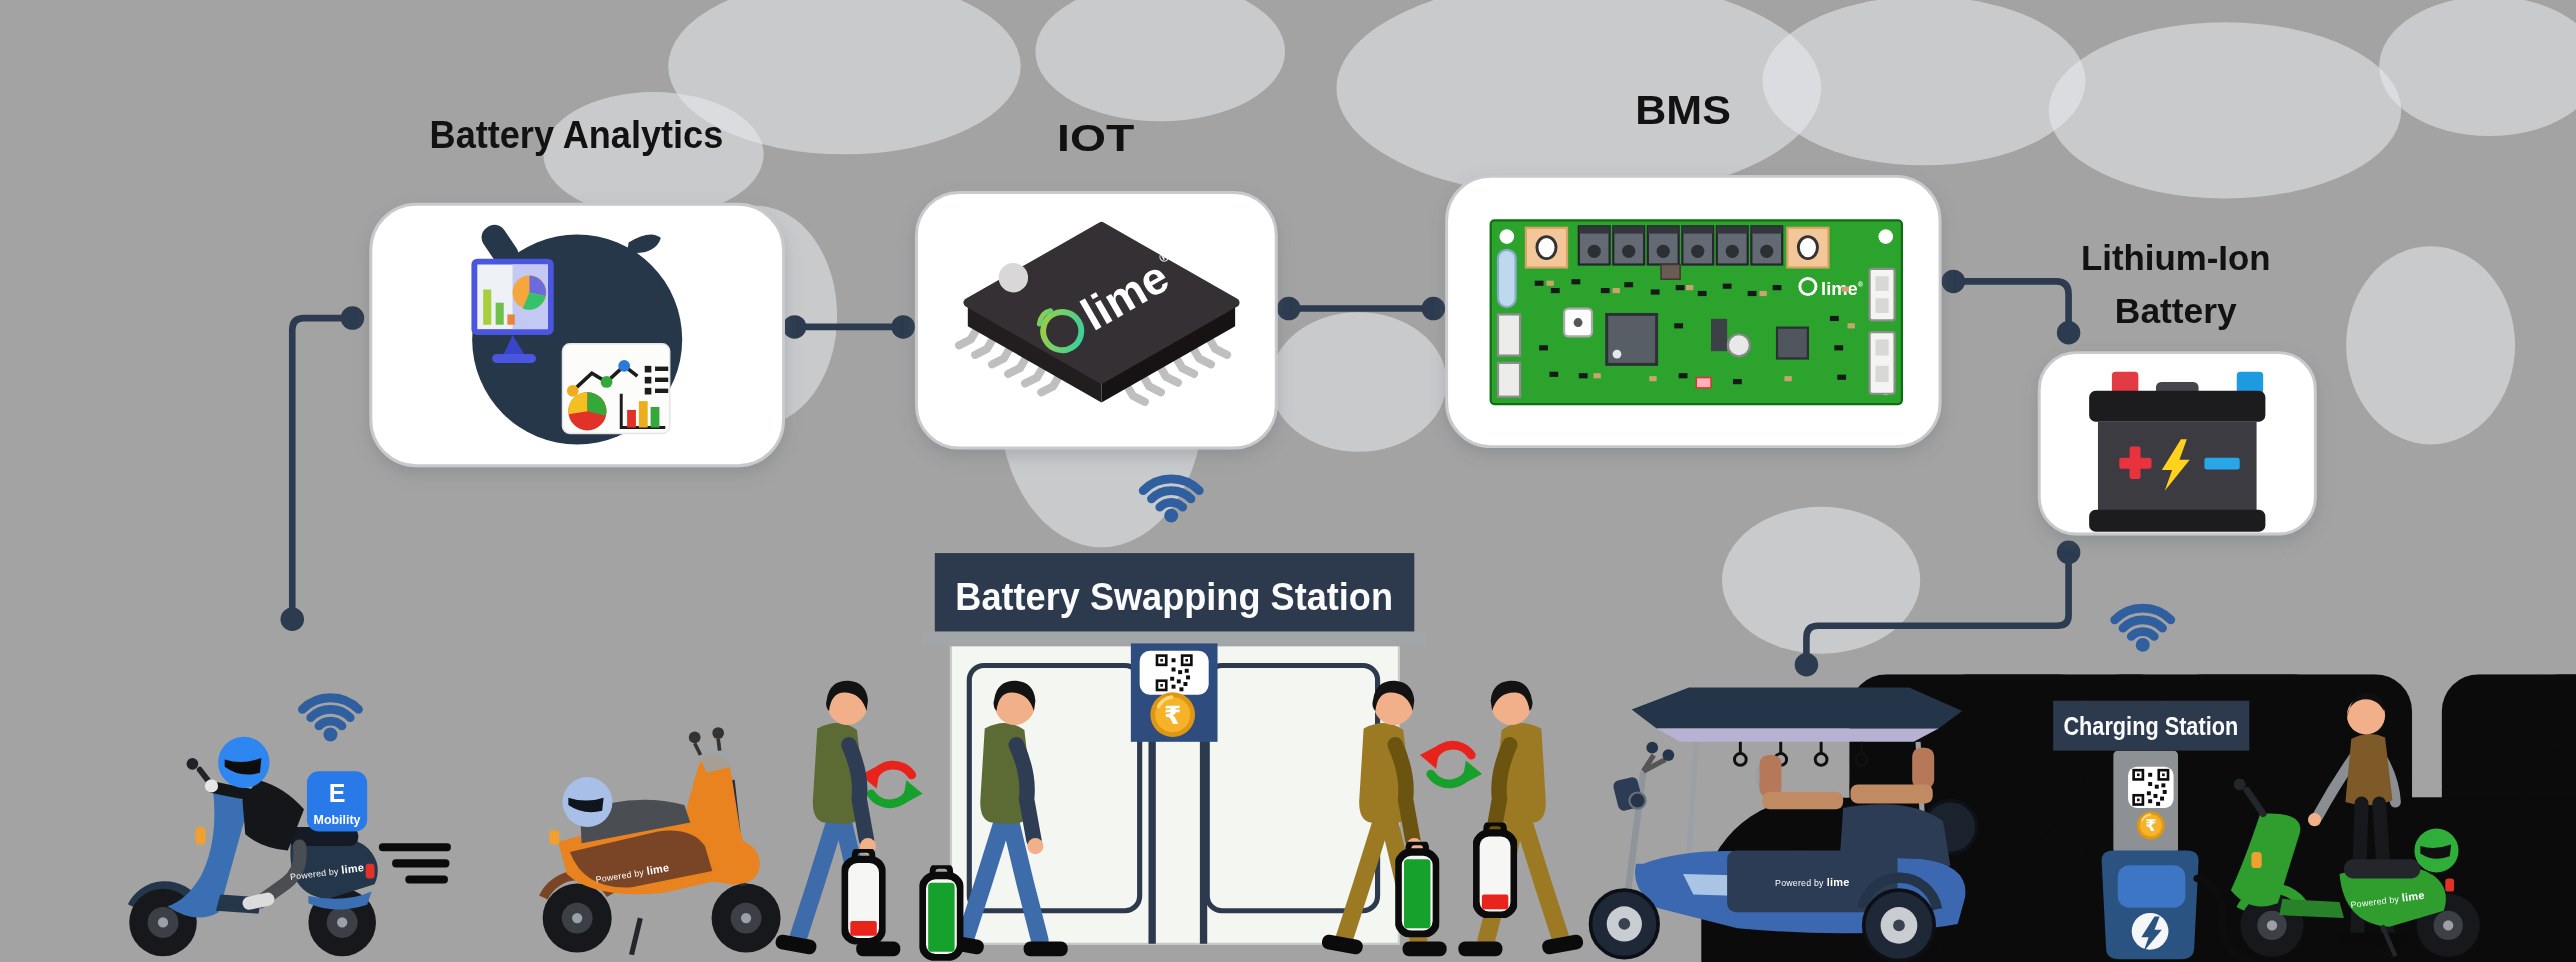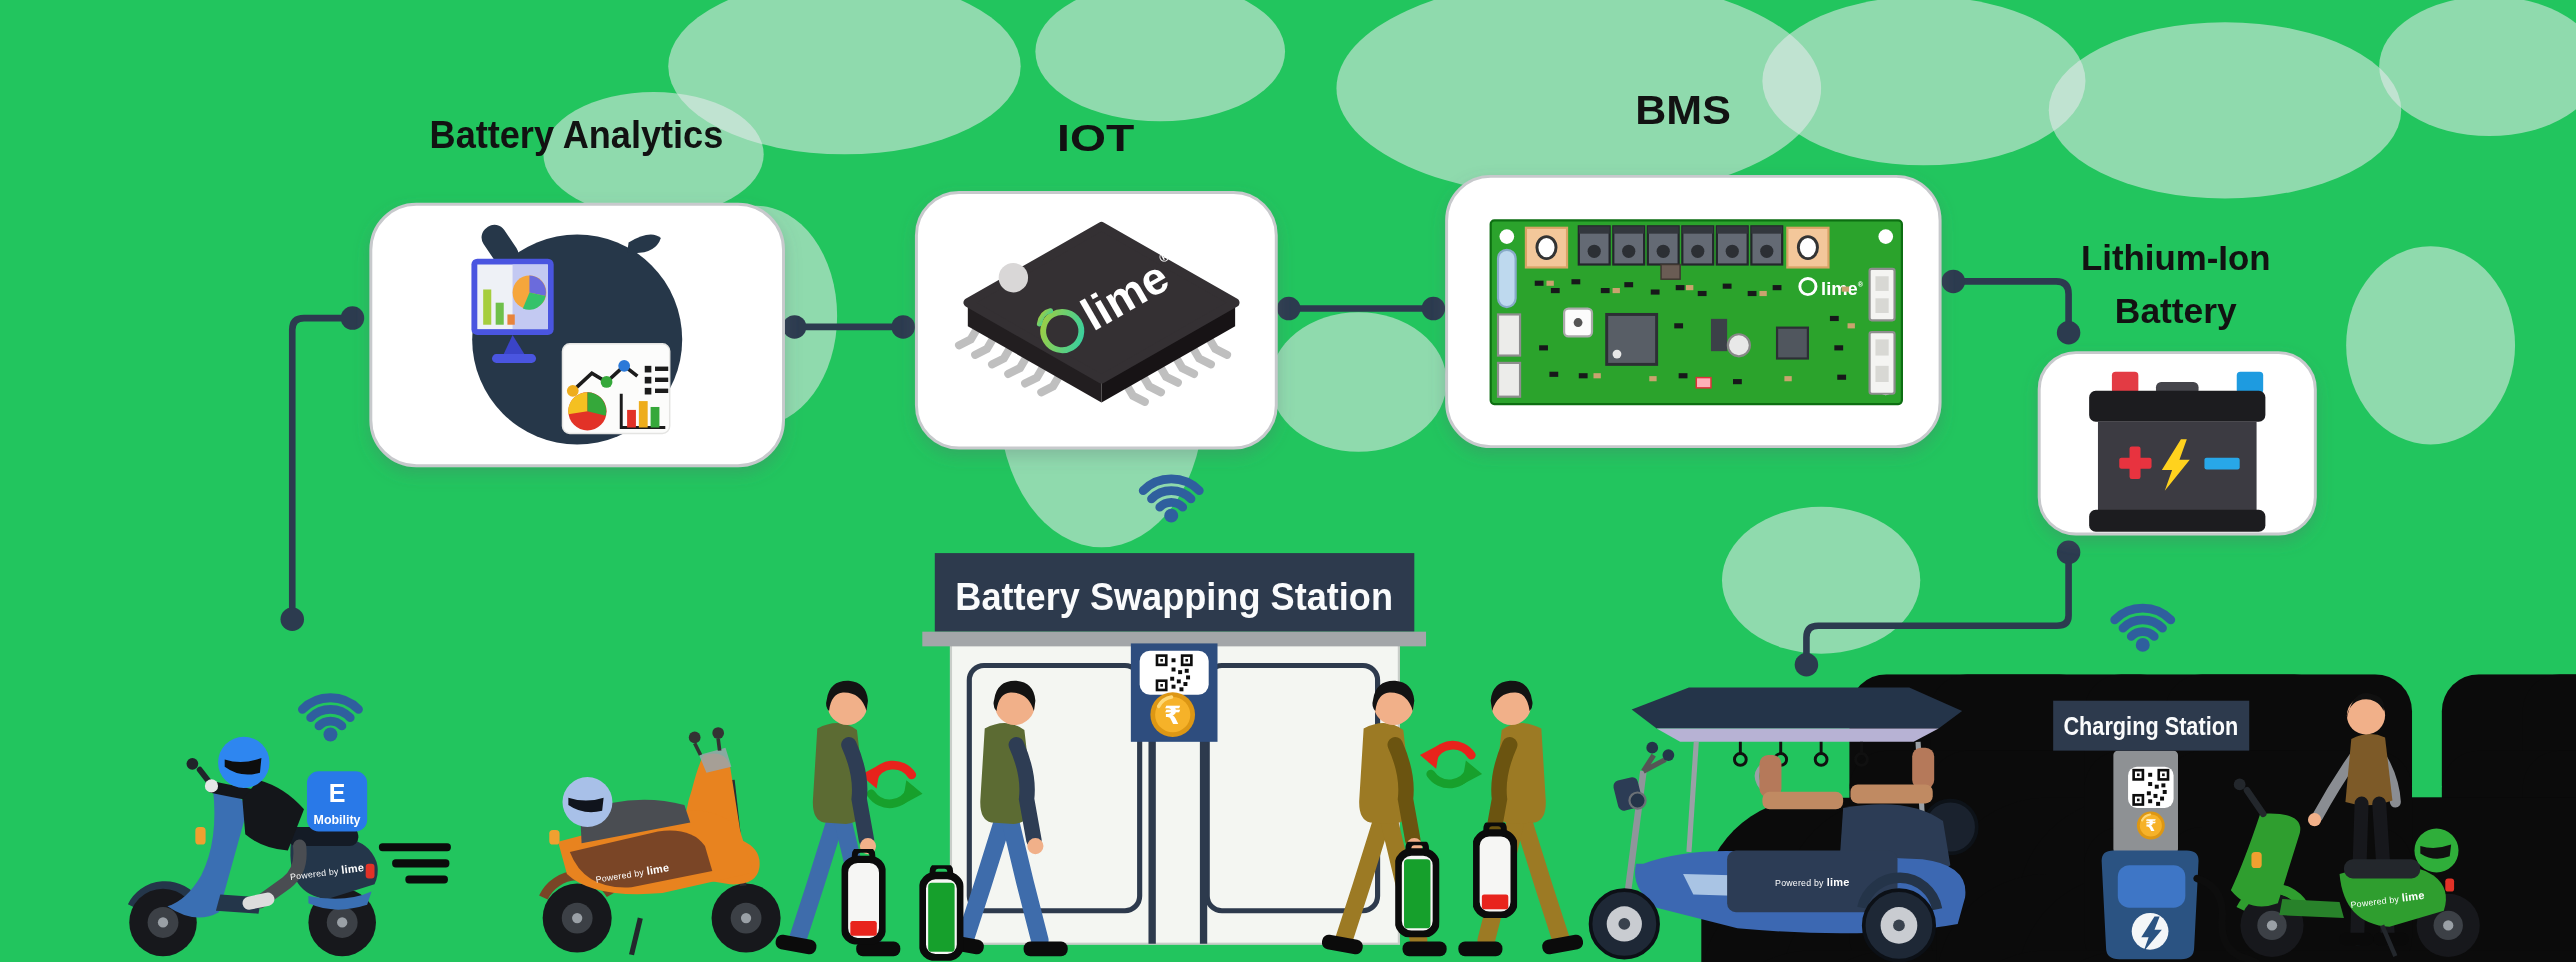--- a/index.html
+++ b/index.html
@@ -1,16 +1,16 @@
 <!DOCTYPE html>
 <html style="font-size:11.7px"><head>
 <meta charset="utf-8">
 <style>
   html,body{margin:0;padding:0;background:#ffffff;}
-  #stage{position:relative;width:2576px;height:963px;overflow:hidden;background:#22c55e;
+  #stage{position:relative;width:2576px;height:963px;overflow:hidden;background:#a3a3a3;
          font-family:"Liberation Sans", sans-serif;}
   svg{display:block}
   .card{fill:#ffffff;stroke:#c7c9cc;stroke-width:4;filter:url(#cardShadow);}
   .node-title{font-family:"Liberation Sans",sans-serif;font-weight:bold;fill:#121212;text-anchor:middle;}
   .wire{stroke:#2c3b4f;stroke-width:9;fill:none;stroke-linecap:round;}
   .dot{fill:#2c3b4f;}
   .sign{fill:#2d3a4d;}
   .sign-text{font-family:"Liberation Sans",sans-serif;font-weight:bold;fill:#fafbfc;text-anchor:middle;}
   .map{fill:#e9ebee;opacity:.55;}
   .leg{stroke:var(--pants);stroke-width:24;fill:none;stroke-linecap:round;}

